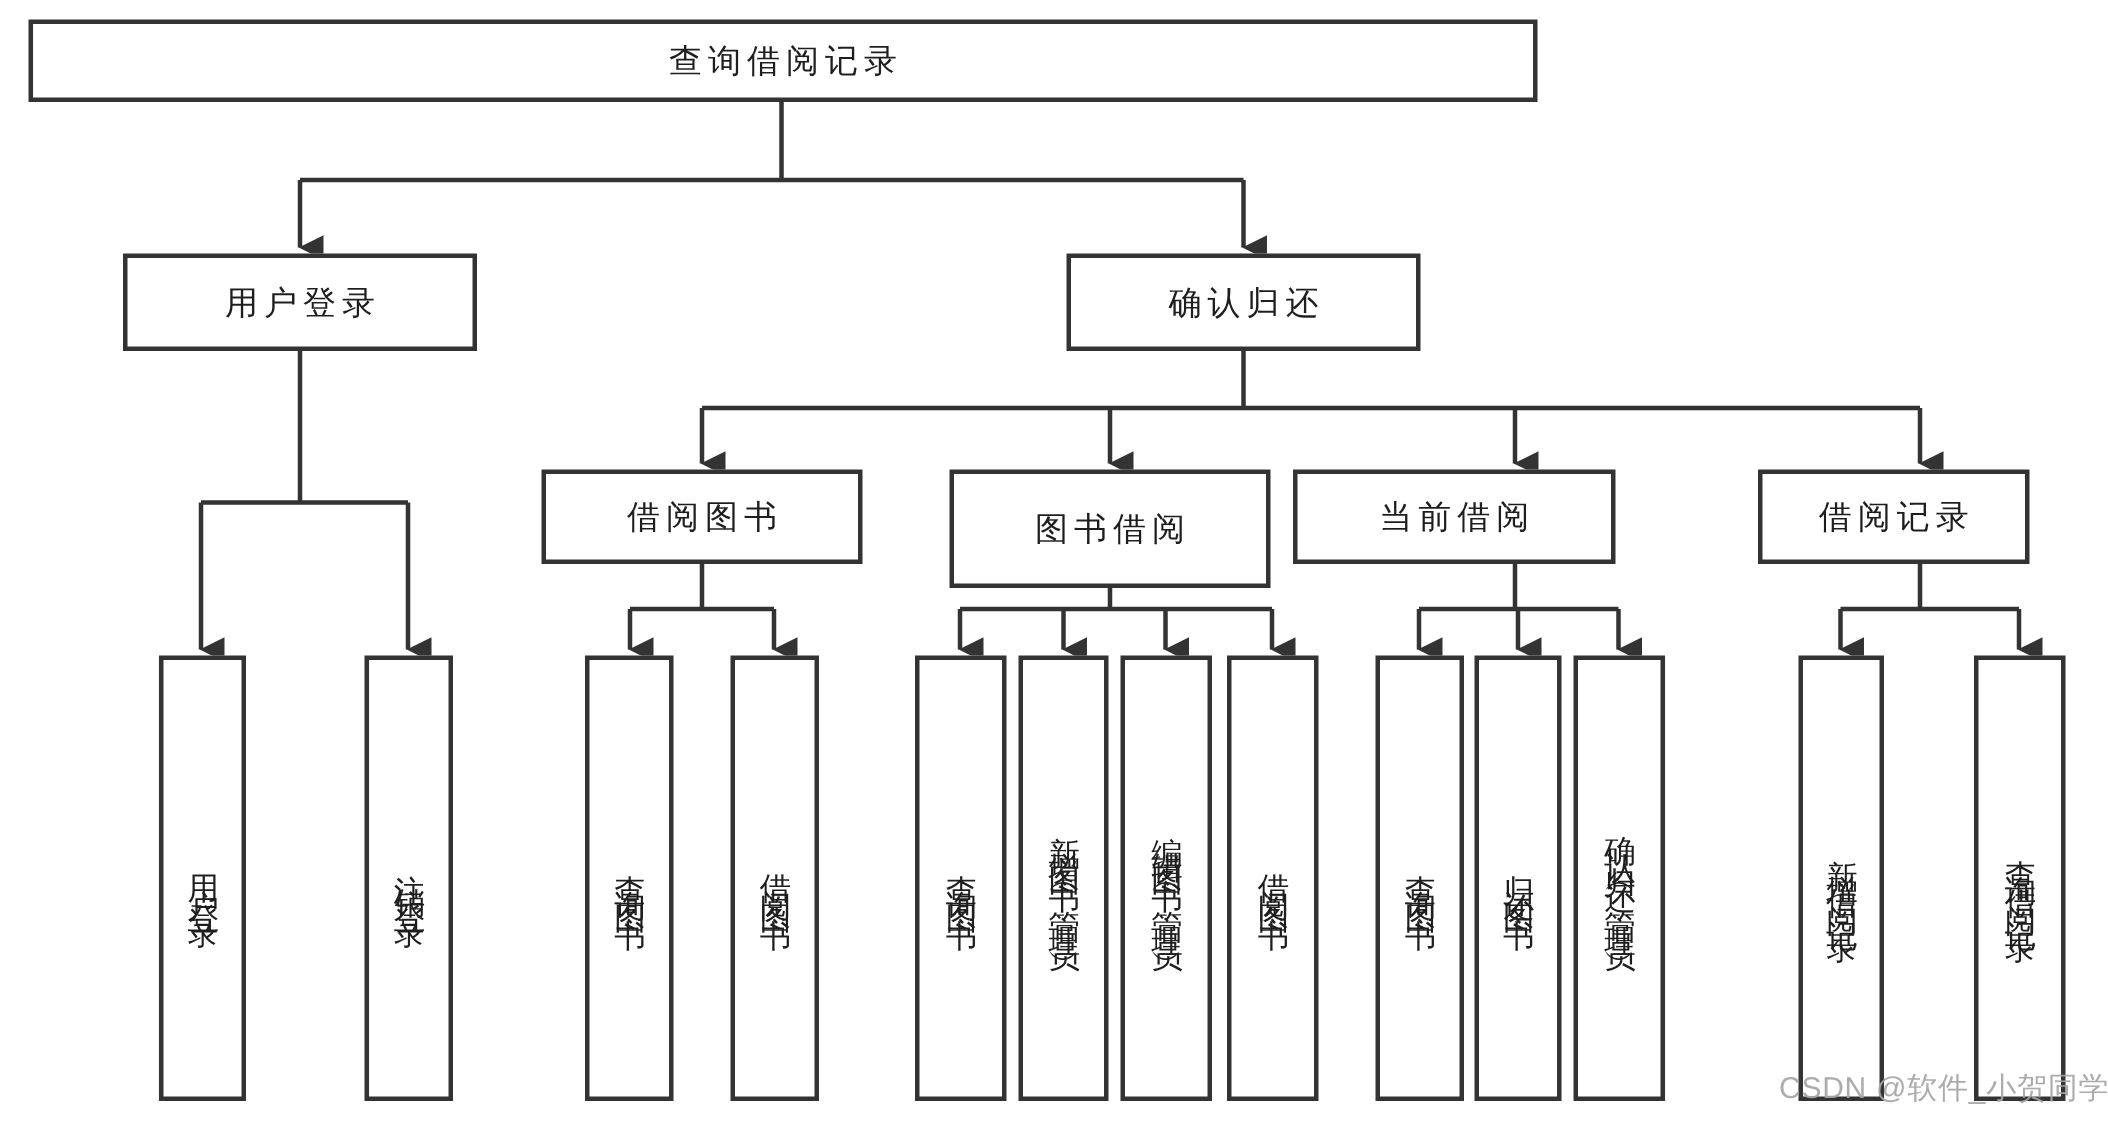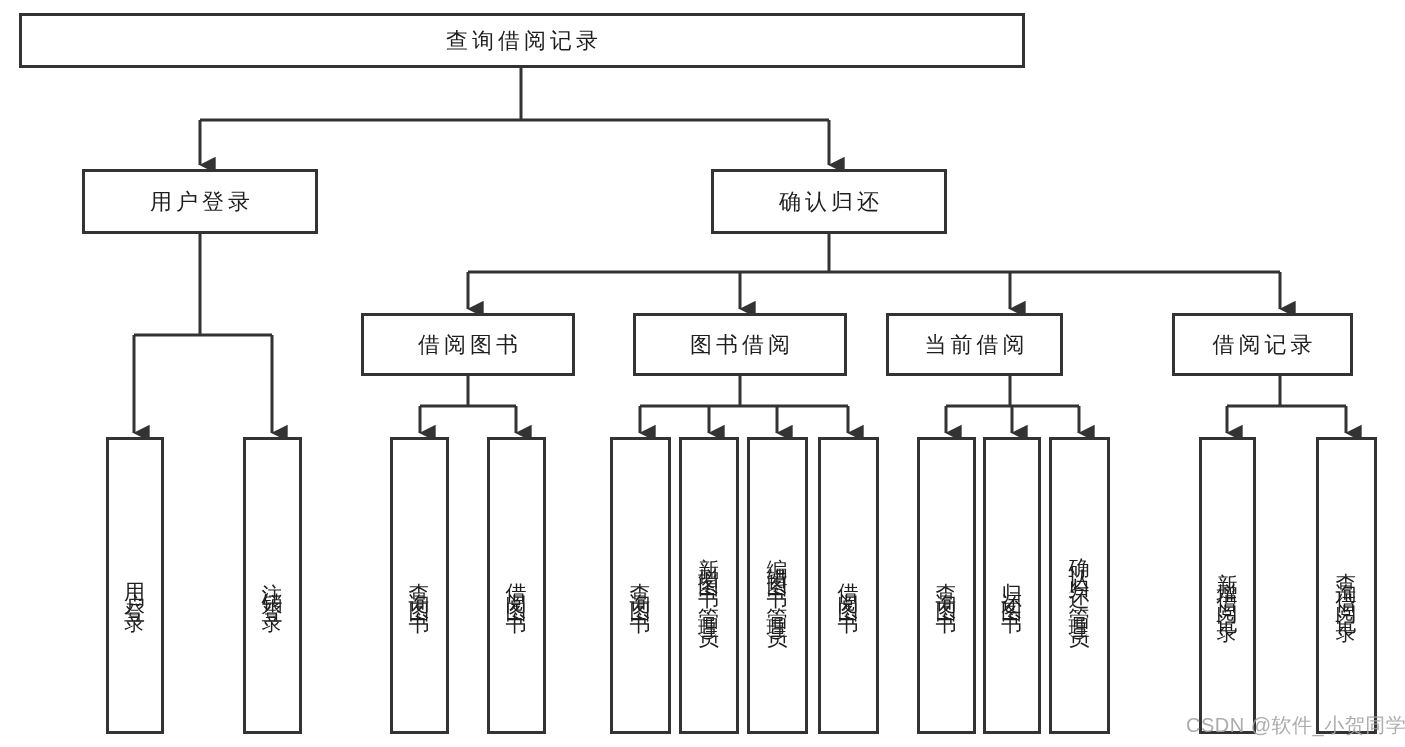--- a/index.html
+++ b/index.html
@@ -123,24 +123,24 @@
   <div class="box h" style="left:82px;top:169px;width:236px;height:65px">
     <span class="lbl">用户登录</span>
   </div>
   <div class="box h" style="left:711px;top:169px;width:236px;height:65px">
     <span class="lbl">确认归还</span>
   </div>
 
   <div class="box h" style="left:361px;top:313px;width:214px;height:63px">
     <span class="lbl">借阅图书</span>
   </div>
-  <div class="box h" style="left:633px;top:313px;width:214px;height:63px">
+  <div class="box h" style="left:633px;top:313px;width:214px;height:79px">
     <span class="lbl">图书借阅</span>
   </div>
-  <div class="box h" style="left:886px;top:313px;width:177px;height:63px">
+  <div class="box h" style="left:862px;top:313px;width:215px;height:63px">
     <span class="lbl">当前借阅</span>
   </div>
   <div class="box h" style="left:1172px;top:313px;width:181px;height:63px">
     <span class="lbl">借阅记录</span>
   </div>
 
   <div class="box v" style="left:106px;top:437px;width:58px;height:297px">
     <span class="lbl">用户登录</span>
   </div>
   <div class="box v" style="left:243px;top:437px;width:59px;height:297px">

